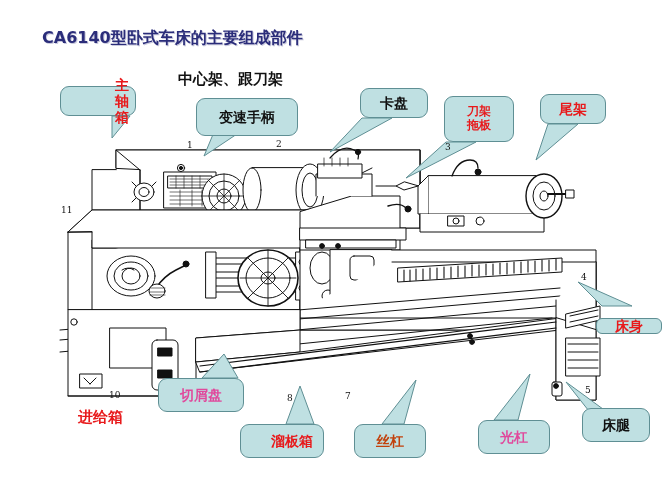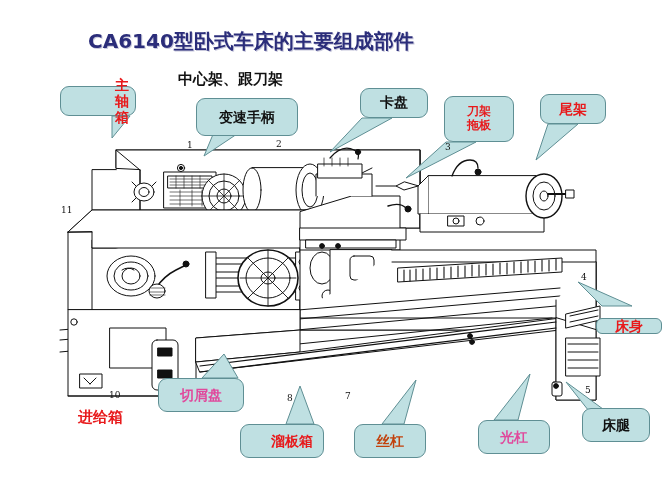--- a/index.html
+++ b/index.html
@@ -13,28 +13,27 @@
   #slide{
     position:absolute;inset:0;
     width:667px;height:500px;
     background:#fff;
   }
 
   
   #title{
     position:absolute;
     left:42px; top:28px;
-    font-size:20px;
+    font-size:16px;
     font-weight:bold;
     color:#2b2d7a;
     letter-spacing:0px;
     white-space:nowrap;
     text-shadow:1px 1px 0 #c9c9dd;
     font-family:"DejaVu Sans","Liberation Sans",sans-serif;
-    margin-left:46px;
   }
 
   
   .plain-label{
     position:absolute;
     white-space:nowrap;
     font-weight:bold;
     font-family:"DejaVu Sans","Liberation Sans",sans-serif;
   }
 
@@ -336,21 +335,21 @@
       <div class="callout" style="left: 60px; top: 86px; width: 76px; height: 30px; font-size: 14px; color: rgb(232, 25, 27); background: rgb(191, 224, 226); border-color: rgb(95, 143, 148); padding-left: 48px;">
         <div>
           <span>主轴箱</span>
         </div>
       </div>
       <div class="callout" style="left: 196px; top: 98px; width: 102px; height: 38px; font-size: 14px; color: rgb(17, 17, 17); background: rgb(191, 224, 226); border-color: rgb(95, 143, 148);">
         <div>
           <span>变速手柄</span>
         </div>
       </div>
-      <div class="callout" style="left: 360px; top: 88px; width: 68px; height: 30px; font-size: 14px; color: rgb(17, 17, 17); background: rgb(191, 224, 226); border-color: rgb(95, 143, 148); font-family: Liberation Serif, serif;">
+      <div class="callout" style="left: 360px; top: 88px; width: 68px; height: 30px; font-size: 14px; color: rgb(17, 17, 17); background: rgb(191, 224, 226); border-color: rgb(95, 143, 148);">
         <div>
           <span>卡盘</span>
         </div>
       </div>
       <div class="callout" style="left: 444px; top: 96px; width: 70px; height: 46px; font-size: 12px; color: rgb(232, 25, 27); background: rgb(191, 224, 226); border-color: rgb(95, 143, 148);">
         <div>
           <span>刀架</span>
           <span>拖板</span>
         </div>
       </div>

